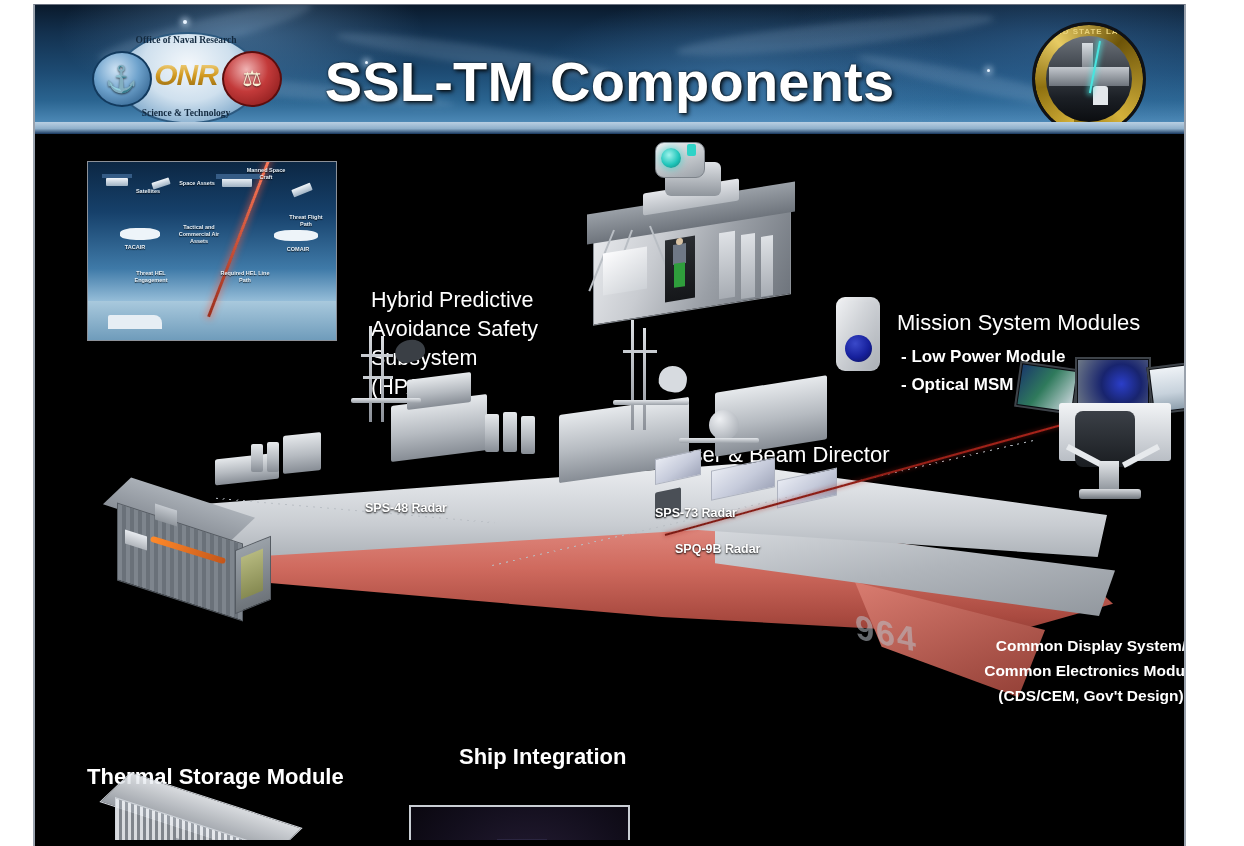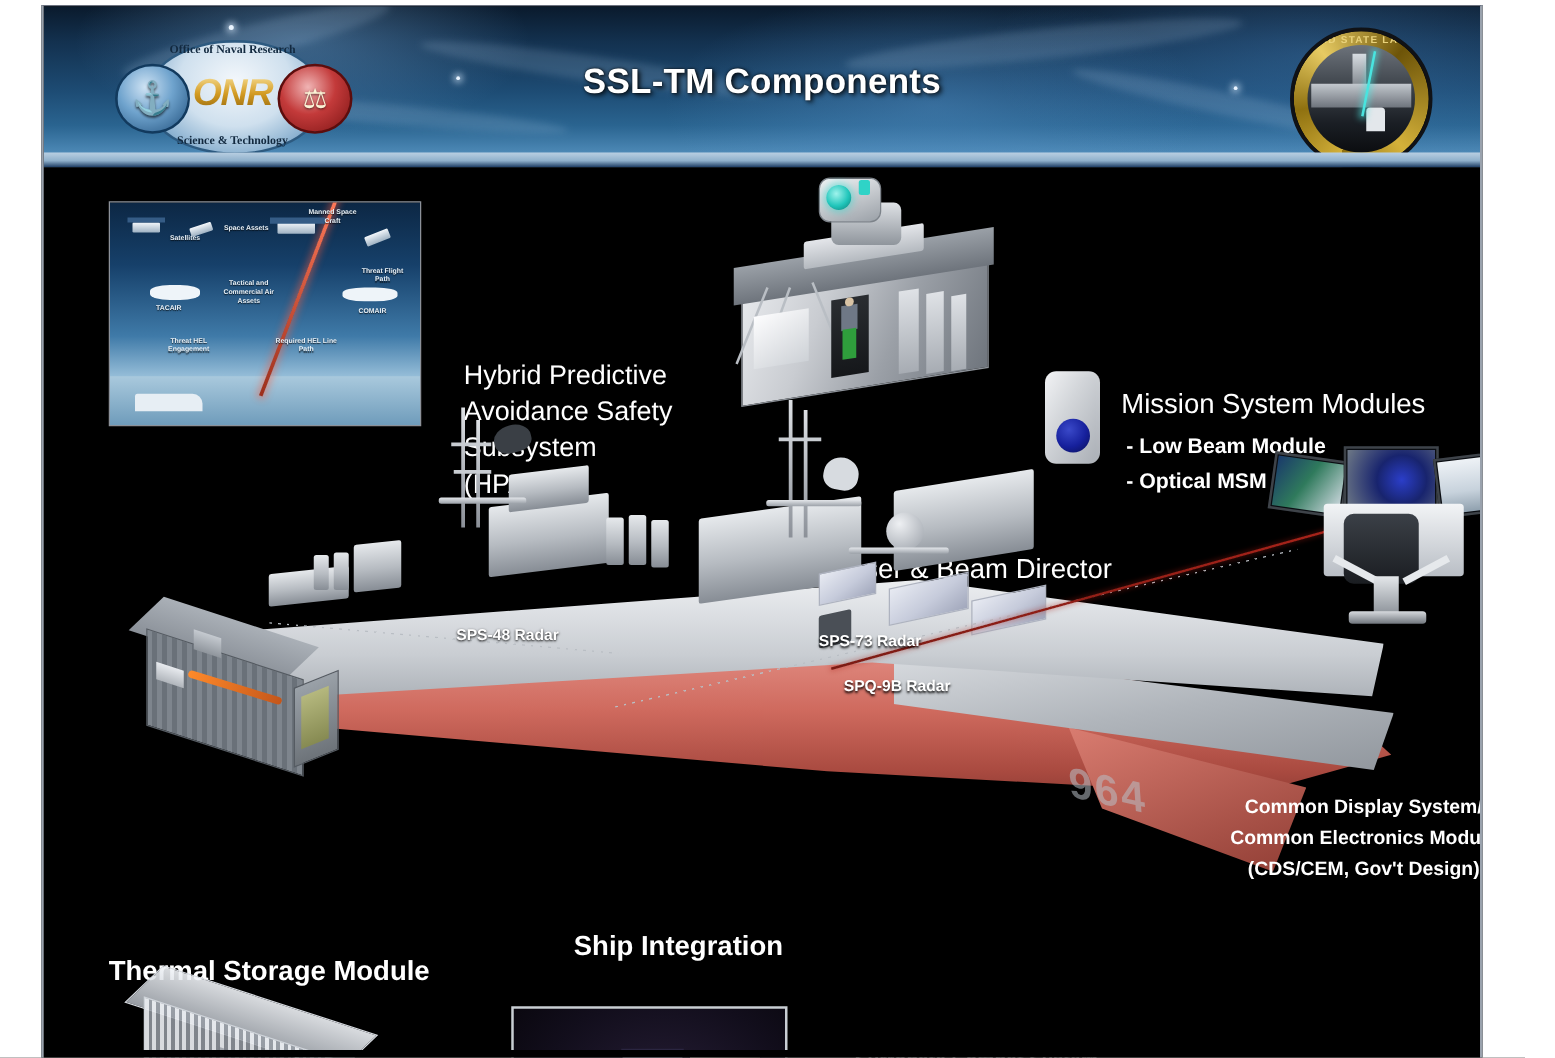--- a/index.html
+++ b/index.html
@@ -22,21 +22,21 @@
       radial-gradient(ellipse 340px 150px at 88% 30%, rgba(70,130,190,.35), rgba(0,0,0,0) 75%),
       linear-gradient(180deg,#0a1a2c 0%,#13314f 22%,#1d4b73 52%,#2a6490 74%,#4b87b4 90%,#8fb8d6 100%);
   }
   .wisp{position:absolute;background:rgba(190,220,245,.16);border-radius:50%;filter:blur(3px);}
   .star{position:absolute;background:#eaf4ff;border-radius:50%;box-shadow:0 0 6px 2px rgba(220,238,255,.75);}
   .hdr-bottom{position:absolute;left:0;bottom:0;width:100%;height:12px;
     background:linear-gradient(180deg,#b9cfe2 0%,#8fb0cb 55%,#17365d 100%);}
 
   #slide-title{
     position:absolute;left:0;top:44px;width:100%;text-align:center;
-    font-size:28px;font-weight:bold;color:#ffffff;letter-spacing:.2px;
+    font-size:56px;font-weight:bold;color:#ffffff;letter-spacing:.2px;
     text-shadow:2px 2px 4px rgba(0,0,0,.85),0 0 2px rgba(0,0,0,.9);
   }
 
   
   #onr-logo{position:absolute;left:57px;top:25px;width:190px;height:92px;}
   .onr-ellipse{position:absolute;left:24px;top:2px;width:140px;height:88px;border-radius:50%;
     background:radial-gradient(ellipse at 50% 35%,#f3f7fb 0%,#cfe0ee 45%,#8fb4d2 72%,#3f6d95 100%);
     border:2px solid #2d5a80;}
   .onr-ring-text{position:absolute;left:24px;top:2px;width:140px;height:88px;}
   .onr-arc-top,.onr-arc-bot{position:absolute;width:100%;text-align:center;color:#12293f;
@@ -327,21 +327,21 @@
       <div class="lbd-panel" style="left:192px;top:102px;width:12px;height:60px;"></div>
     </div>
 
     <div class="wtext" id="laser-label">Laser  &amp; Beam Director</div>
 
     <div id="msm-icon">
       <div id="msm-aperture"></div>
     </div>
     <div class="wtext" id="msm-title">Mission System Modules</div>
     <div class="wtext" id="msm-list">
-      <div>- Low Beam Module</div>
+      <div>- Low Power Module</div>
       <div>- Optical MSM</div>
     </div>
 
     <div id="ship">
       <div class="hull-red"></div>
       <div class="hull-bow"></div>
       <div class="hullside"></div>
       <div class="deck"></div>
 
       <div class="supstr" style="left:60px;top:142px;width:64px;height:26px;transform:skewY(-6deg);"></div>

